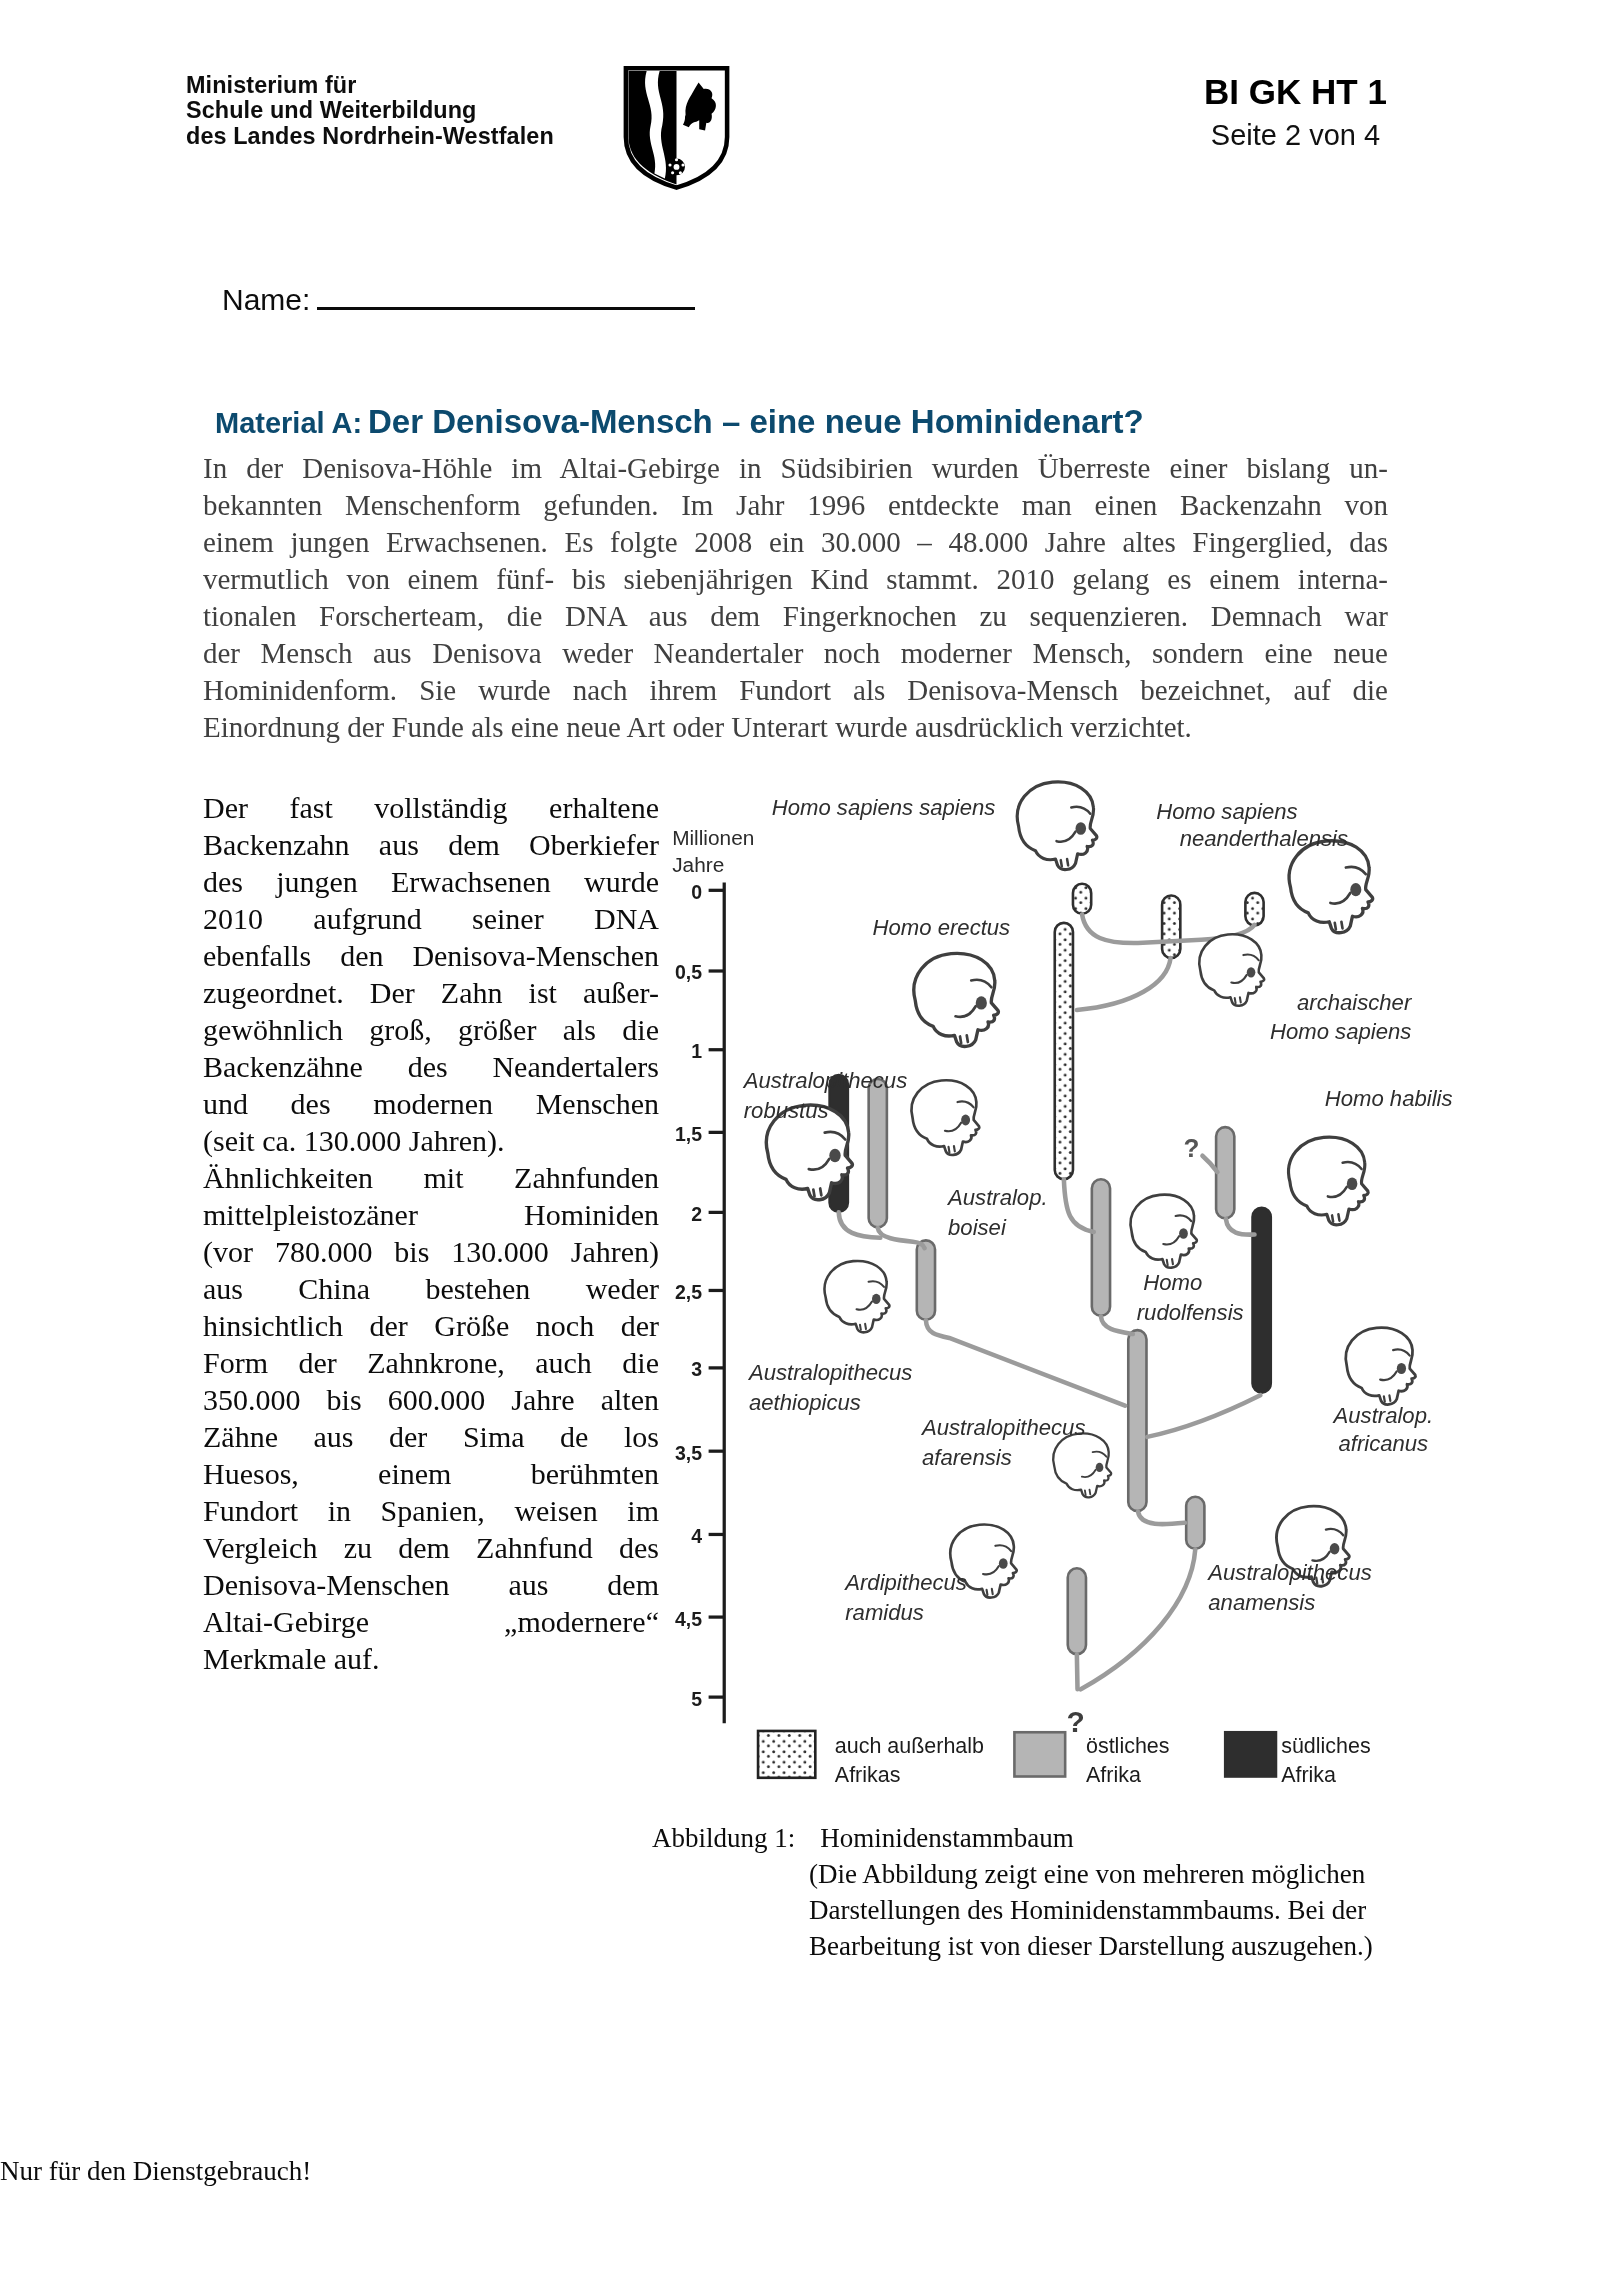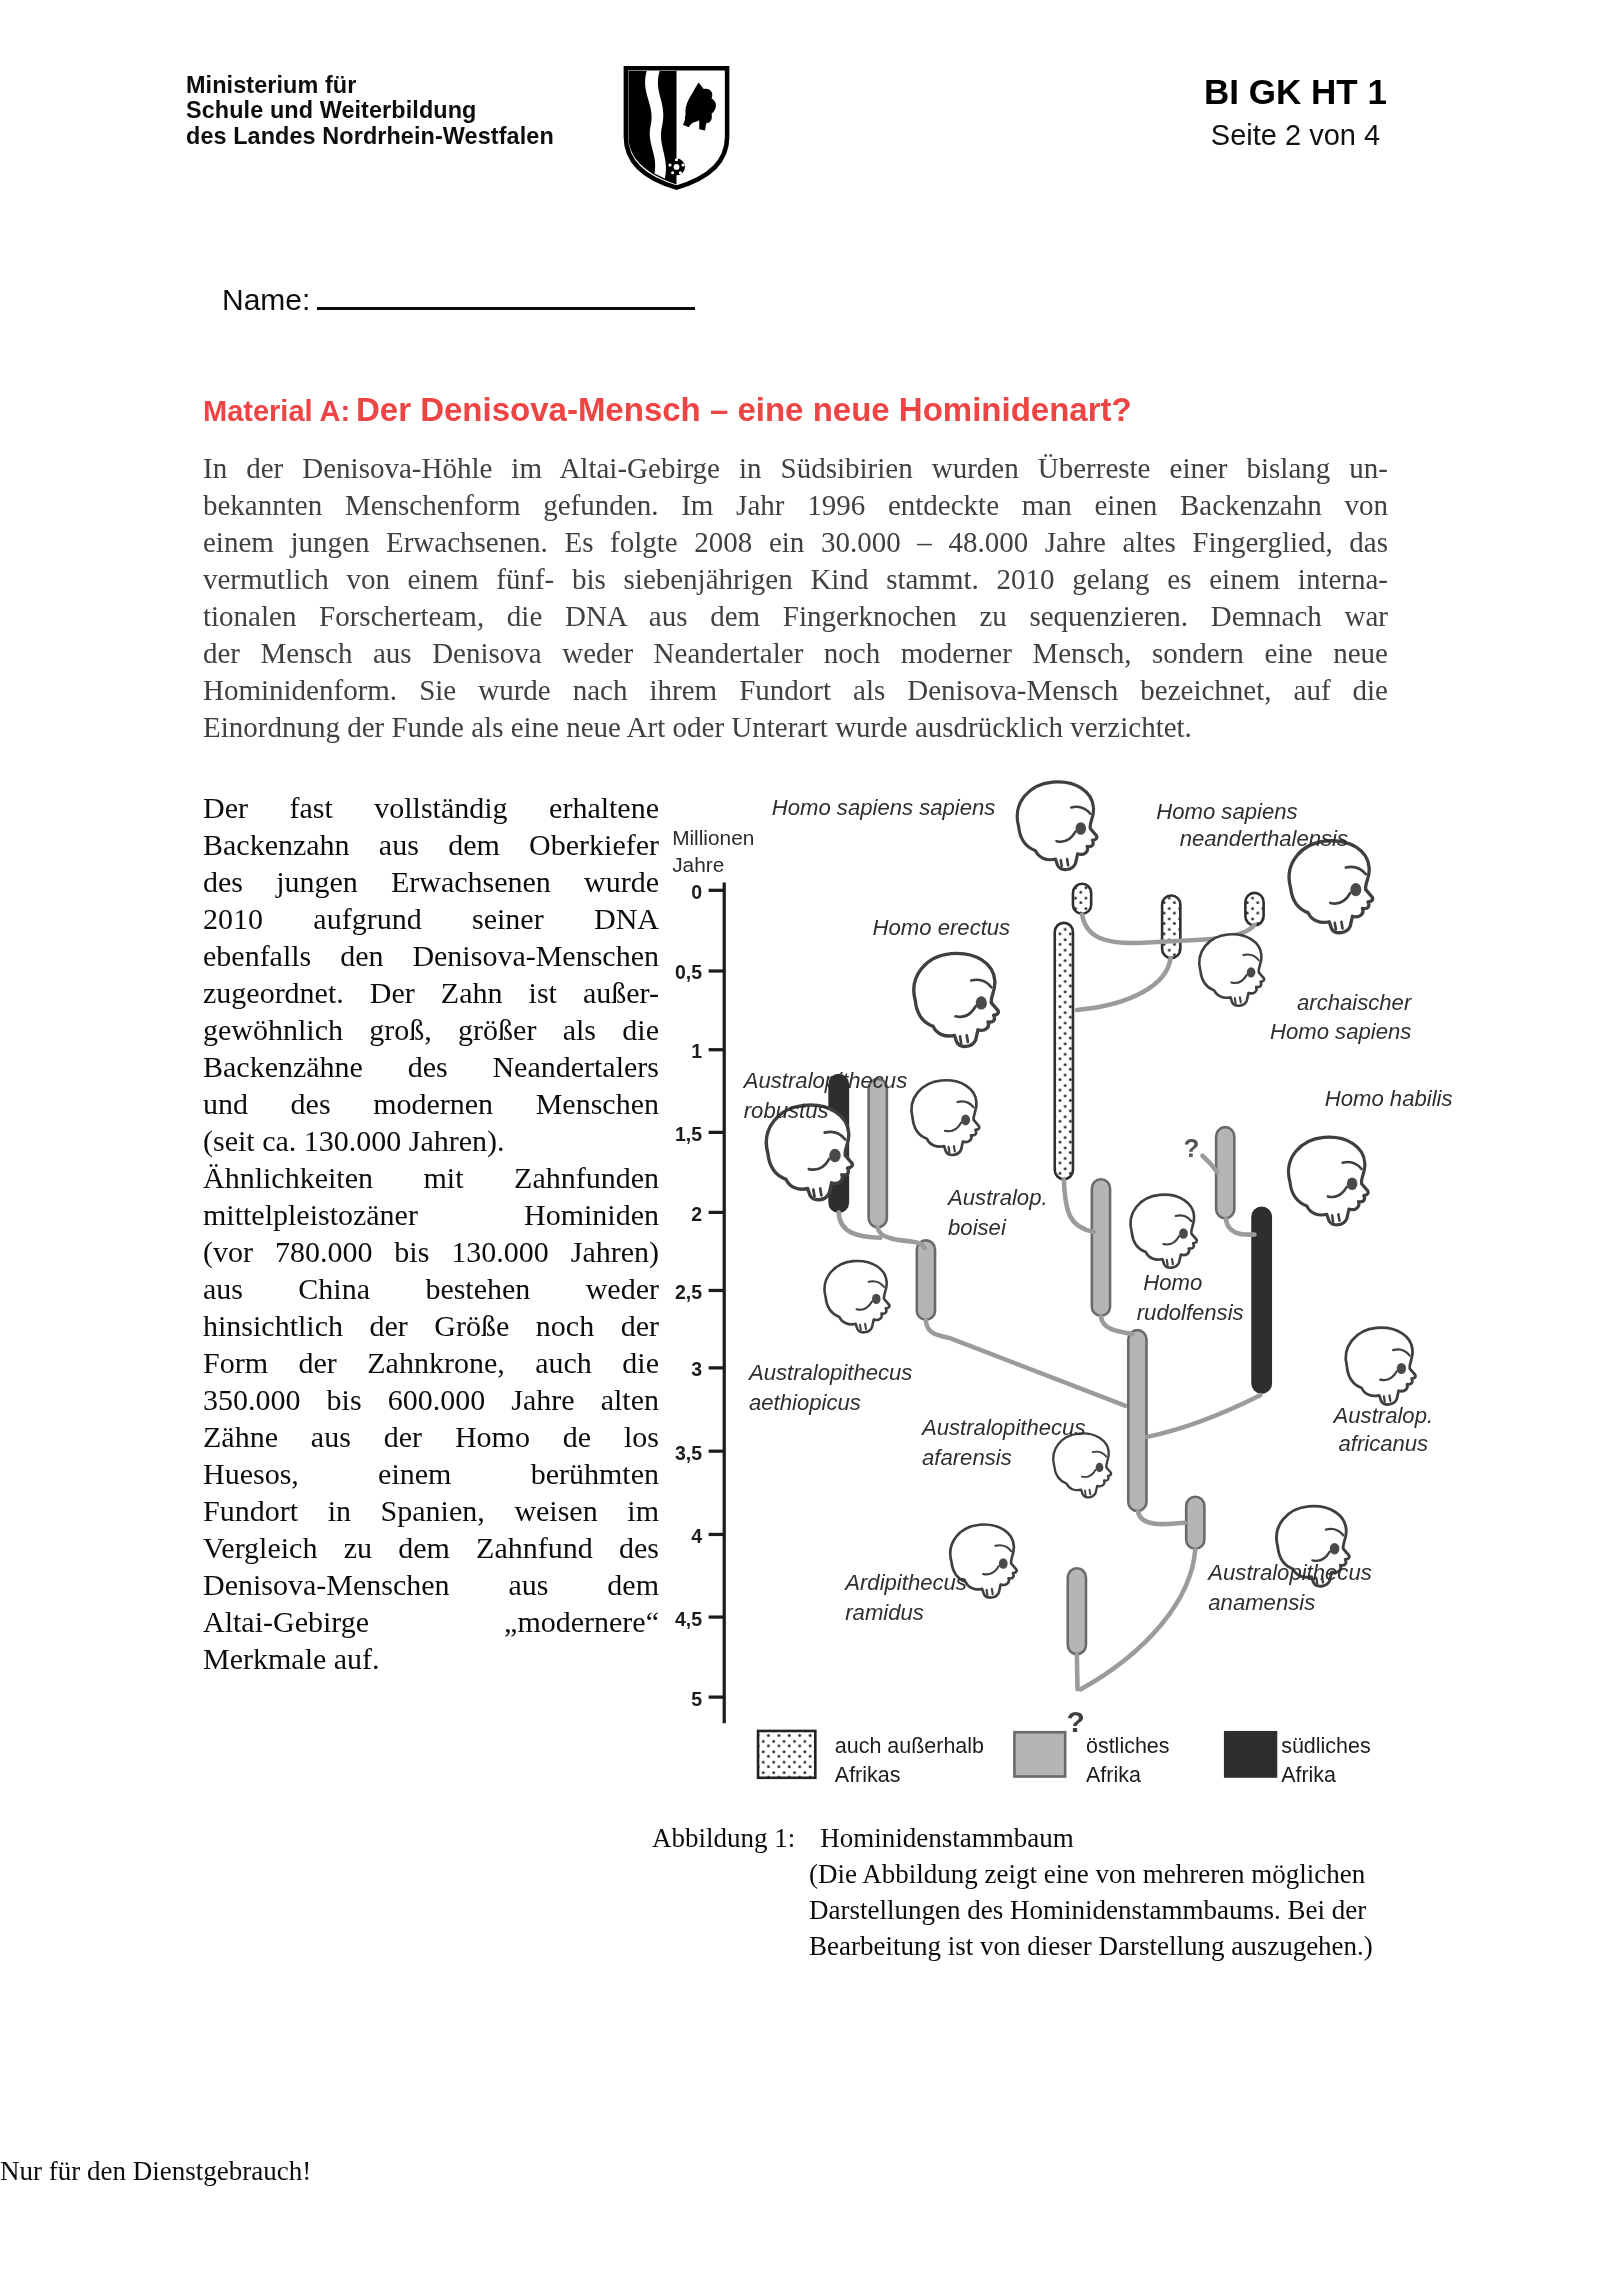--- a/index.html
+++ b/index.html
@@ -8,21 +8,21 @@
   
   .ministry{position:absolute;left:186px;top:73px;font:700 23.4px/25.4px "Liberation Sans",sans-serif;color:#0d0d0d;letter-spacing:0.1px;}
   .crest{position:absolute;left:622px;top:64px;}
   .exam-id{position:absolute;left:1172px;top:73px;width:247px;text-align:center;font-family:"Liberation Sans",sans-serif;}
   .exam-code{font-weight:700;font-size:35px;line-height:38px;color:#000;}
   .exam-page{font-size:29px;line-height:30px;margin-top:9px;color:#111;}
   
   .name-row{position:absolute;left:203px;top:281px;font:400 30px/36px "Liberation Sans",sans-serif;color:#0d0d0d;white-space:nowrap;margin-left:19px;}
   .name-line{display:inline-block;width:378px;height:26px;border-bottom:3.3px solid #0a0a0a;margin-left:6.5px;}
   
-  .material{position:absolute;left:203px;top:391px;margin:0;white-space:nowrap;font-family:"Liberation Sans",sans-serif;color:#ef4444;}
+  .material{position:absolute;left:203px;top:391px;margin:12px;white-space:nowrap;font-family:"Liberation Sans",sans-serif;color:#0c4a6e;}
   .mat-prefix{font-weight:700;font-size:29px;}
   .mat-title{font-weight:700;font-size:33px;}
   
   .intro{position:absolute;left:203px;top:450px;width:1185px;font-size:29px;line-height:37px;color:#404040;}
   
   .column{position:absolute;left:203px;top:789px;width:456px;font-size:30px;line-height:37px;color:#0c0c0c;}
   .jline{text-align:justify;text-align-last:justify;}
   .jline.last{text-align-last:left;}
   
   .figure{position:absolute;left:651px;top:768px;}
@@ -107,21 +107,21 @@
     <div class="jline">Backenzähne des Neandertalers</div>
     <div class="jline">und des modernen Menschen</div>
     <div class="jline last">(seit ca. 130.000 Jahren).</div>
     <div class="jline">Ähnlichkeiten mit Zahnfunden</div>
     <div class="jline">mittelpleistozäner Hominiden</div>
     <div class="jline">(vor 780.000 bis 130.000 Jahren)</div>
     <div class="jline">aus China bestehen weder</div>
     <div class="jline">hinsichtlich der Größe noch der</div>
     <div class="jline">Form der Zahnkrone, auch die</div>
     <div class="jline">350.000 bis 600.000 Jahre alten</div>
-    <div class="jline">Zähne aus der Homo de los</div>
+    <div class="jline">Zähne aus der Sima de los</div>
     <div class="jline">Huesos, einem berühmten</div>
     <div class="jline">Fundort in Spanien, weisen im</div>
     <div class="jline">Vergleich zu dem Zahnfund des</div>
     <div class="jline">Denisova-Menschen aus dem</div>
     <div class="jline">Altai-Gebirge „modernere“</div>
     <div class="jline last">Merkmale auf.</div>
   </div>
 
   <svg class="figure" width="814" height="1015" viewBox="1000 1180 1250 1560">
     <defs>

